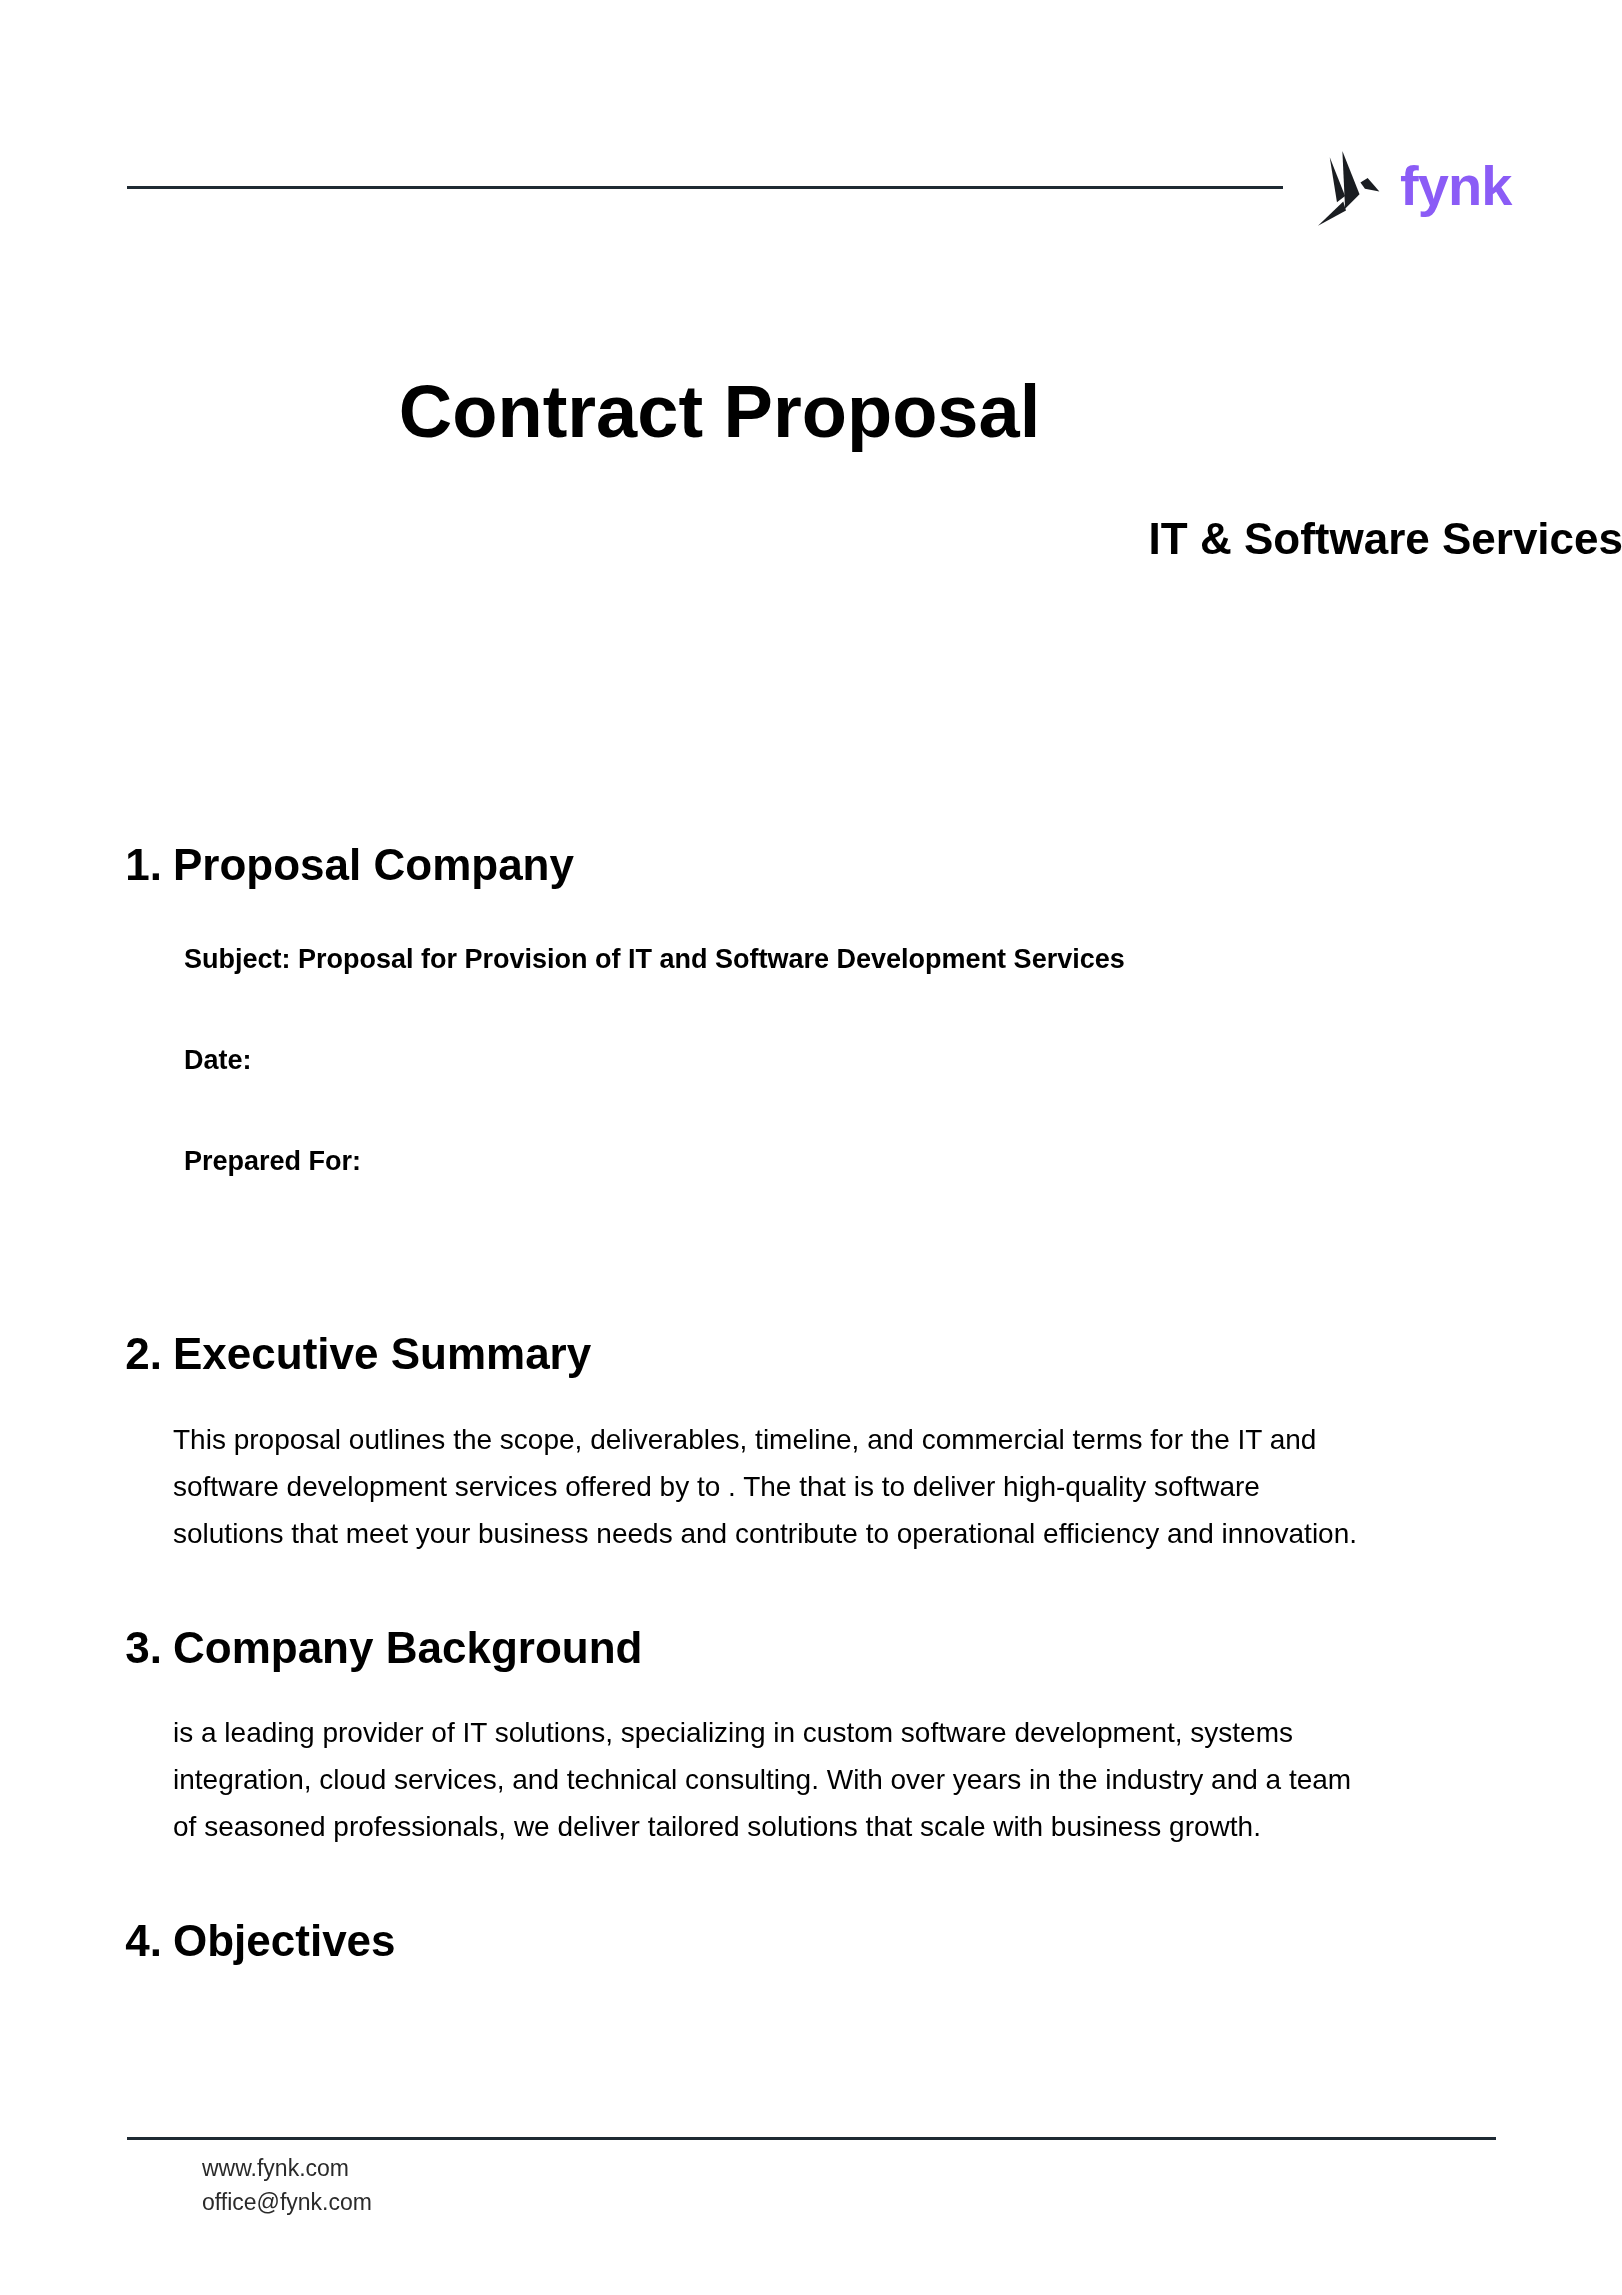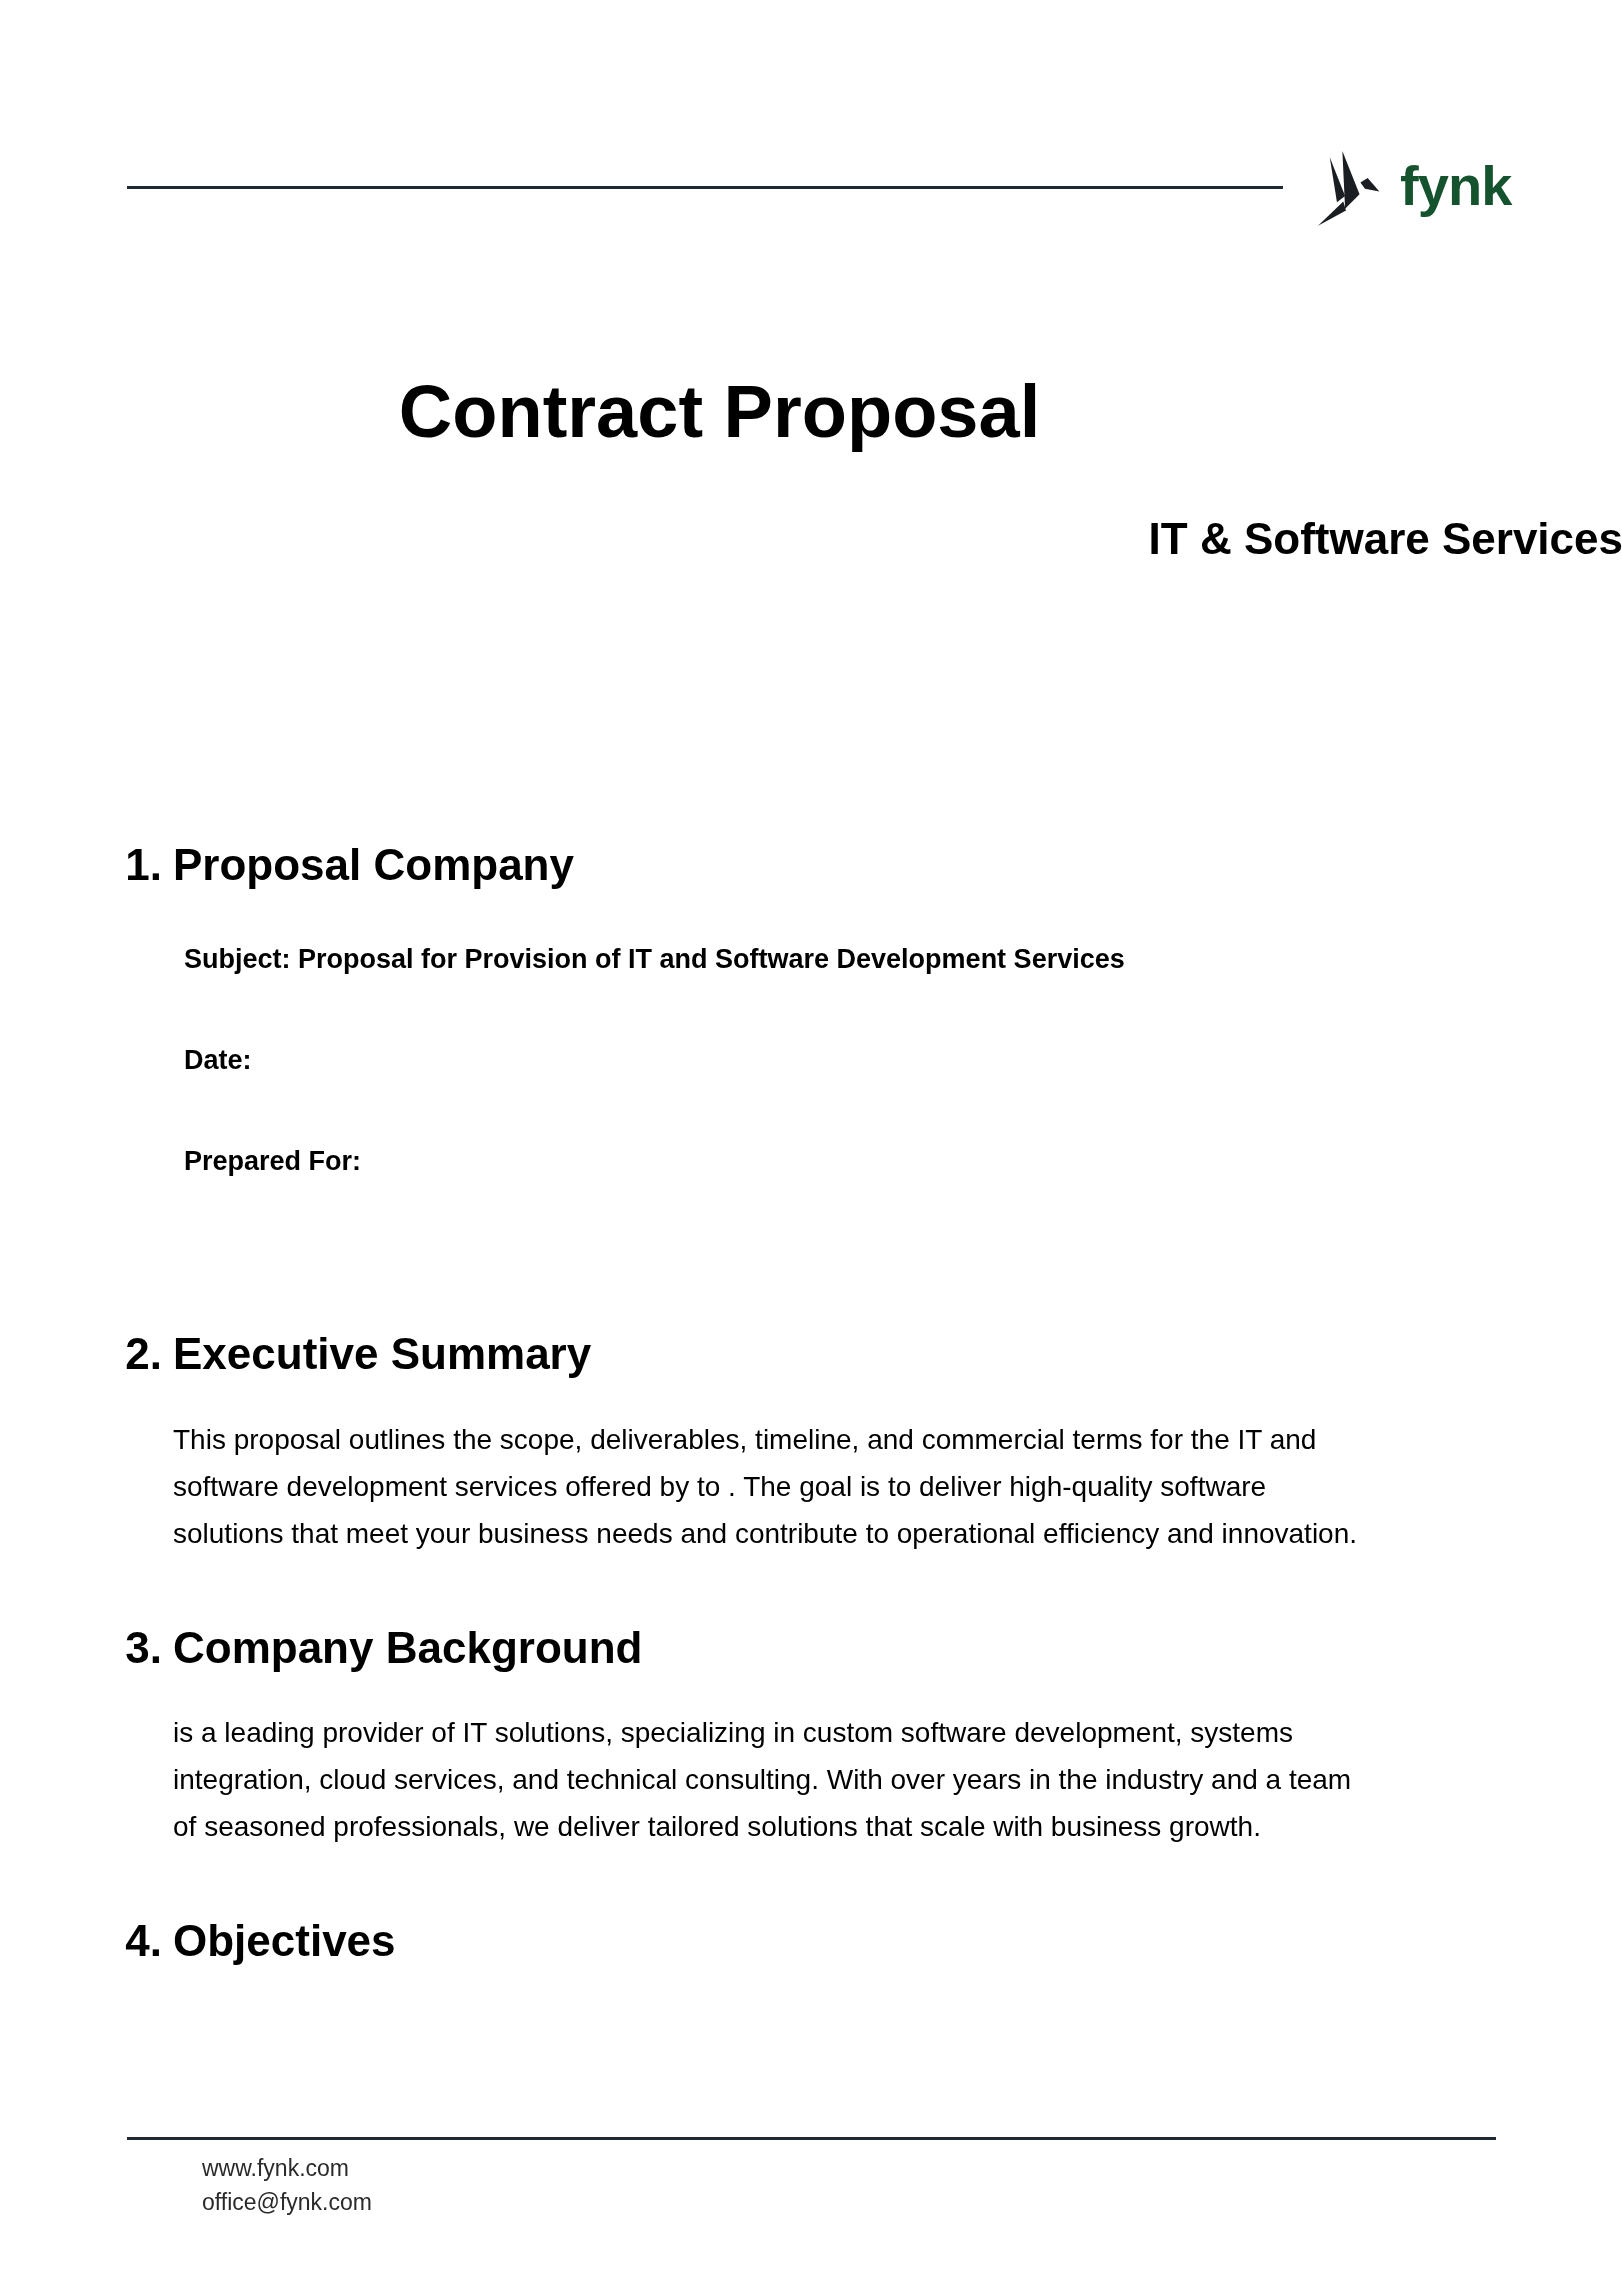--- a/index.html
+++ b/index.html
@@ -14,21 +14,21 @@
   .heading-wrap { position: absolute; left: 0; width: 1623px; }
   .heading-text { position: absolute; left: 173px; }
   .field { font-weight: 700; font-size: 27px; line-height: 1; left: 184px; }
   .para { position: absolute; left: 173px; font-size: 28px; line-height: 47px; }
   .para .line { display: block; white-space: nowrap; }
   .footer { position: absolute; left: 202px; font-size: 23px; line-height: 34px; color: #2a2a2a; }
   .footer .line { display: block; white-space: nowrap; }
   .logo { position: absolute; left: 1316px; top: 145px; width: 191px; height: 86px; }
   .logo svg { position: absolute; left: 1.8px; top: 0; }
   .logo-text { position: absolute; left: 84px; top: 12.7px; font-family: "Liberation Sans", sans-serif;
-               font-weight: 700; font-size: 56px; line-height: 1; color: #14532d; letter-spacing: -0.9px; }
+               font-weight: 700; font-size: 56px; line-height: 1; color: #8b5cf6; letter-spacing: -0.9px; }
 </style>
 </head>
 <body>
 
 <div class="rule" style="left:127px; top:186px; width:1156px;"></div>
 
 <div class="logo">
   <svg width="65" height="84" viewBox="0 0 72 92">
     <g fill="#1a1d21">
       <polygon points="13,13 21,63 30,56"></polygon>
@@ -50,21 +50,21 @@
 <div class="abs field" style="top:946px;">Subject: Proposal for Provision of IT and Software Development Services</div>
 <div class="abs field" style="top:1047px;">Date:</div>
 <div class="abs field" style="top:1148px;">Prepared For:</div>
 
 <div class="heading-wrap heading" style="top:1332px;">
   <span class="num">2.</span>
   <span class="heading-text">Executive Summary</span>
 </div>
 <div class="para" style="top:1416px;">
   <span class="line">This proposal outlines the scope, deliverables, timeline, and commercial terms for the IT and</span>
-  <span class="line">software development services offered by to . The goal is to deliver high-quality software</span>
+  <span class="line">software development services offered by to . The that is to deliver high-quality software</span>
   <span class="line">solutions that meet your business needs and contribute to operational efficiency and innovation.</span>
 </div>
 
 <div class="heading-wrap heading" style="top:1626px;">
   <span class="num">3.</span>
   <span class="heading-text">Company Background</span>
 </div>
 <div class="para" style="top:1709px;">
   <span class="line">is a leading provider of IT solutions, specializing in custom software development, systems</span>
   <span class="line">integration, cloud services, and technical consulting. With over years in the industry and a team</span>

